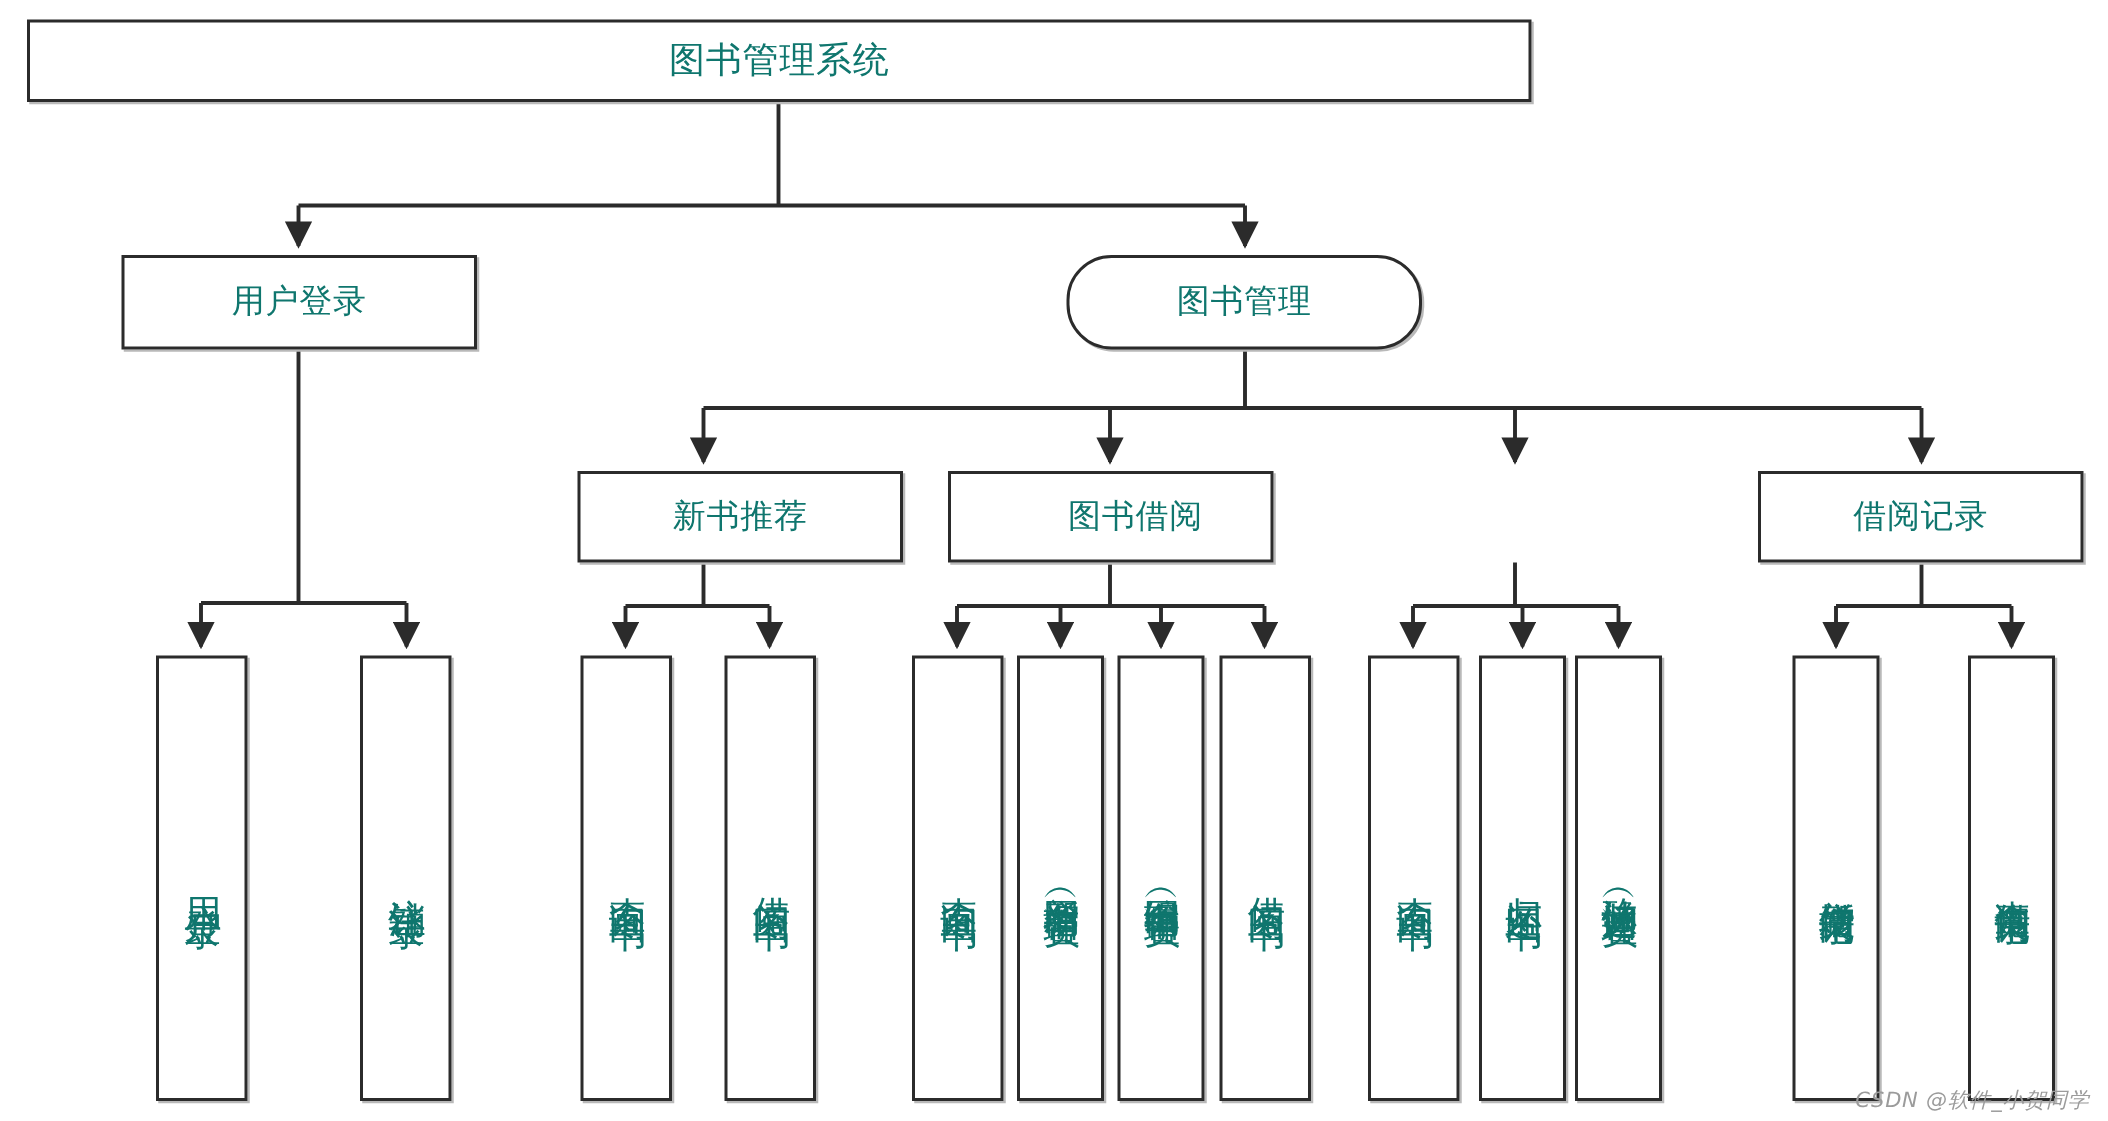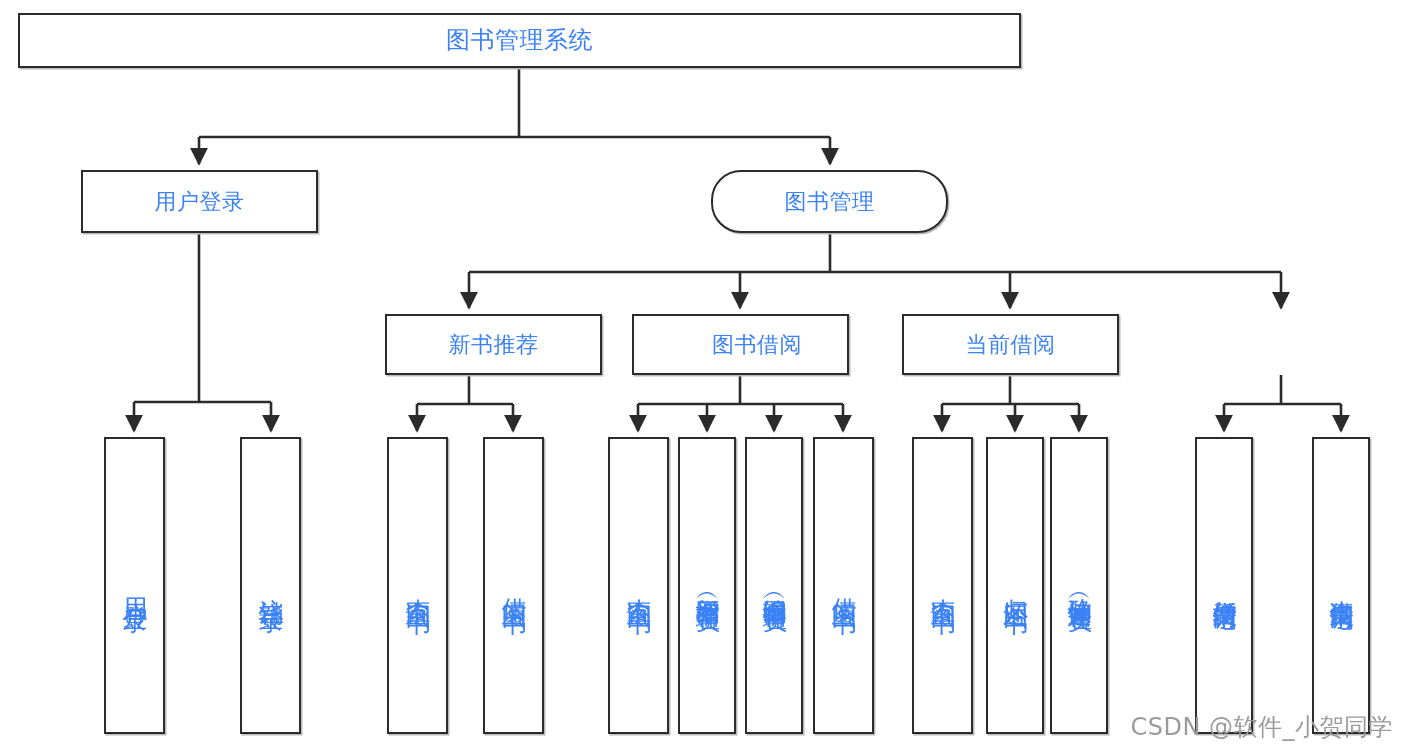--- a/index.html
+++ b/index.html
@@ -28,21 +28,21 @@
   }
   .node {
     position: absolute;
     box-sizing: border-box;
     background: #ffffff;
     border: 2px solid #2b2b2b;
     box-shadow: 1.5px 1.5px 0 0 #b9b9b9;
     display: flex;
     align-items: center;
     justify-content: center;
-    color: #3b82f6;
+    color: #0f766e;
     z-index: 2;
   }
   .node .label {
     display: block;
     text-align: center;
     line-height: 1.18;
     letter-spacing: 0.5px;
   }
   
   .node.horiz .label {
@@ -65,26 +65,27 @@
     white-space: nowrap;
   }
   .node.vert.tight .label {
     font-size: 24px;
     letter-spacing: 1.5px;
   }
   #watermark {
     position: absolute;
     right: 12px;
     bottom: 4px;
-    font-size: 24px;
+    font-size: 14px;
     color: #9b9b9b;
     letter-spacing: 0.5px;
     z-index: 3;
     white-space: nowrap;
     font-family: "DejaVu Sans", "Liberation Sans", sans-serif;
+    font-style: italic;
   }
 </style>
 </head>
 <body>
 
 <div id="canvas">
 
   <svg id="edges" viewBox="0 0 1405 747" width="1405" height="747" xmlns="http://www.w3.org/2000/svg">
     <defs>
       <marker id="arrow" viewBox="0 0 10 10" refX="9" refY="5" markerWidth="7" markerHeight="7" orient="auto-start-reverse">
@@ -145,22 +146,22 @@
   <div class="node horiz lvl2" style="left:711px; top:170px; width:237px; height:63px;border-radius:30px;">
     <span class="label">图书管理</span>
   </div>
 
   <div class="node horiz lvl3" style="left:361px; top:314px; width:217px; height:61px;margin-left:24px;">
     <span class="label">新书推荐</span>
   </div>
   <div class="node horiz lvl3" style="left:632px; top:314px; width:217px; height:61px;padding-left:33px;">
     <span class="label">图书借阅</span>
   </div>
-  <div class="node horiz lvl3" style="left:902px; top:314px; width:217px; height:61px;">
-    <span class="label">当前借阅</span>
+  <div class="node horiz lvl3" style="left:1172px; top:314px; width:217px; height:61px;">
+    <span class="label">借阅记录</span>
   </div>
 
   <div class="node vert" style="left:104px; top:437px; width:61px; height:297px;">
     <span class="label">用户登录</span>
   </div>
   <div class="node vert" style="left:240px; top:437px; width:61px; height:297px;">
     <span class="label">注销登录</span>
   </div>
 
   <div class="node vert" style="left:387px; top:437px; width:61px; height:297px;">

